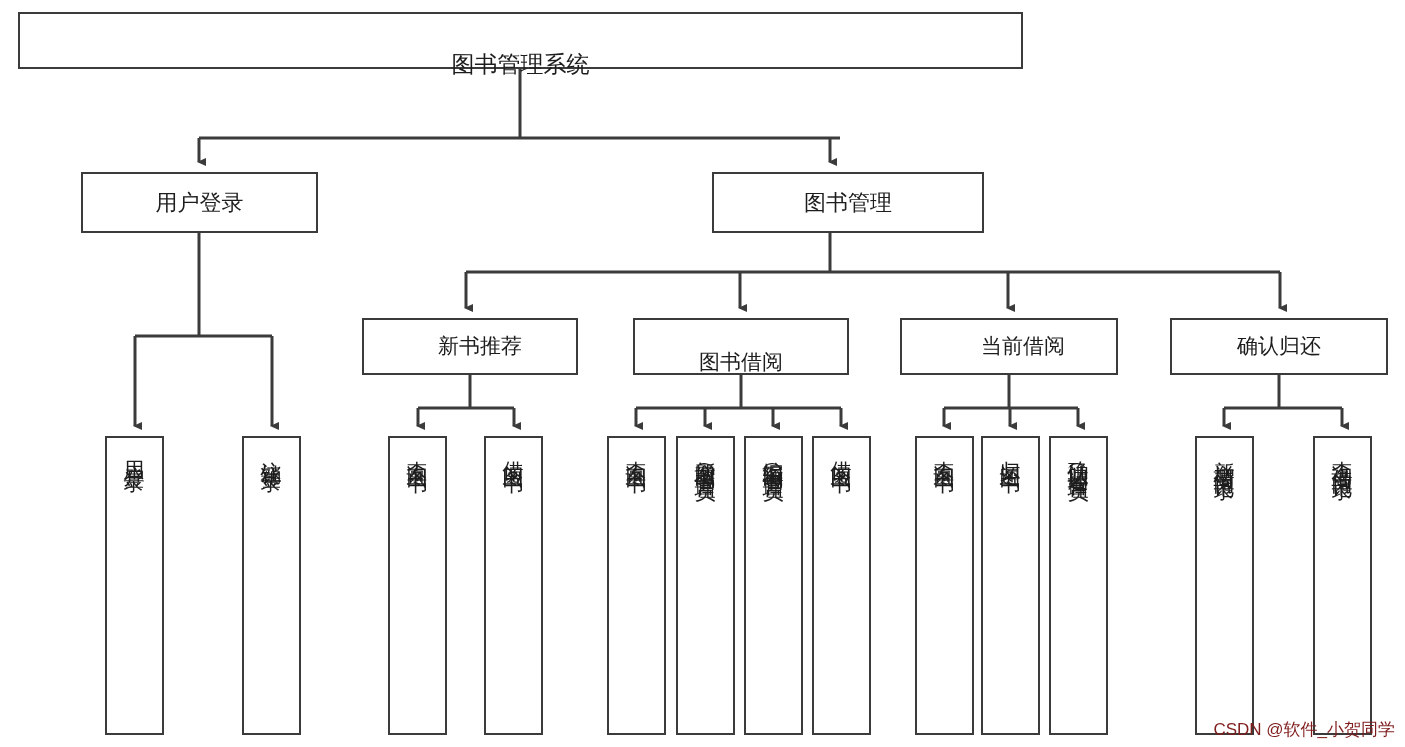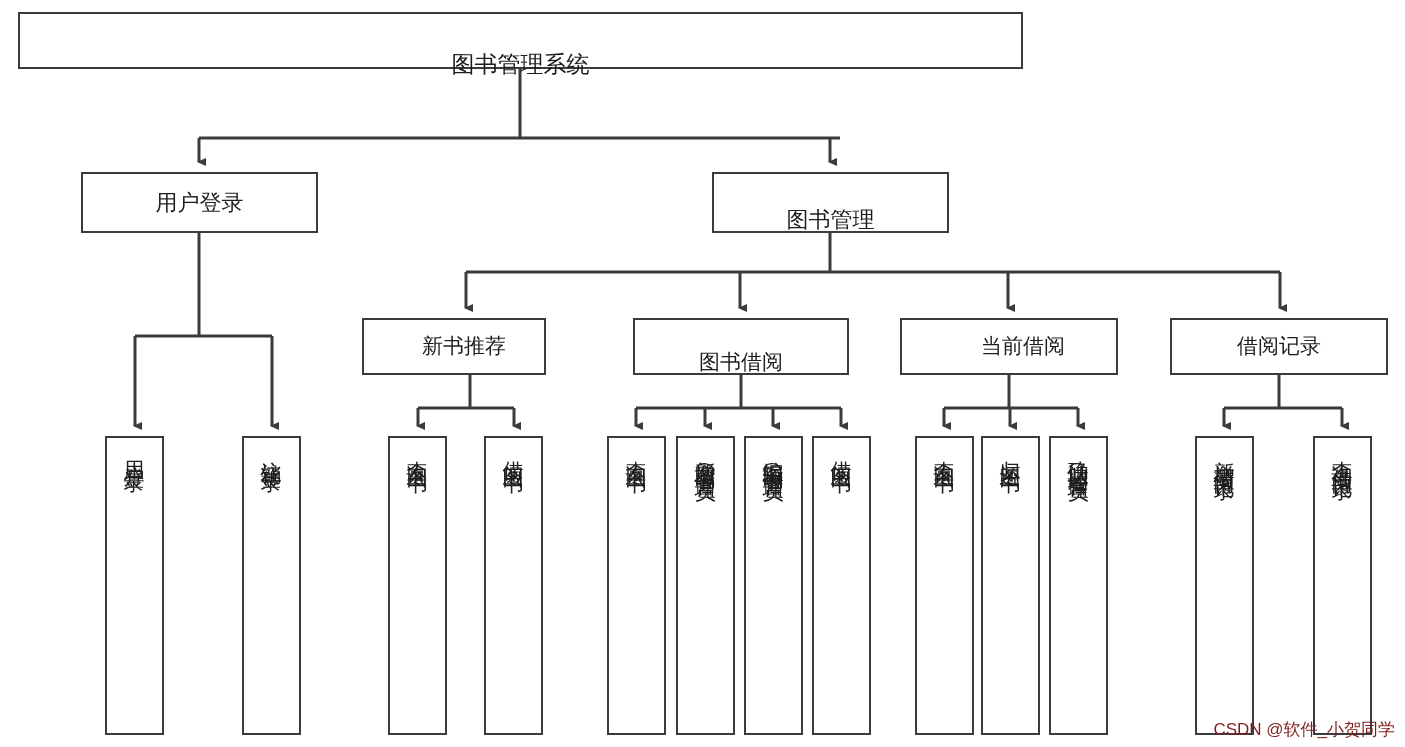--- a/index.html
+++ b/index.html
@@ -50,28 +50,28 @@
     height: 57px;
   }
   .node.root .label { font-size: 23px; margin-top: 47px; }
   
   .node.lvl1 {
     top: 172px;
     height: 61px;
   }
   .node.lvl1 .label { font-size: 22px; }
   .node.n-user-login  { left: 81px;  width: 237px; }
-  .node.n-book-manage { left: 712px; width: 237px; align-items: flex-end; }
+  .node.n-book-manage { left: 712px; width: 272px; }
   
   .node.lvl2 {
     top: 318px;
     height: 57px;
   }
   .node.lvl2 .label { font-size: 21px; }
-  .node.n-new-book  { left: 362px;  width: 184px; padding-left: 20px; }
+  .node.n-new-book  { left: 362px;  width: 216px; padding-left: 20px; }
   .node.n-borrow    { left: 633px;  width: 216px; align-items: flex-end; }
   .node.n-current   { left: 900px;  width: 218px; padding-left: 28px; }
   .node.n-record    { left: 1170px; width: 218px; }
   
   .node.leaf {
     top: 436px;
     height: 299px;
     width: 59px;
     align-items: flex-start;
     padding-top: 6px;
@@ -180,21 +180,21 @@
   <div class="node lvl2 n-new-book">
     <span class="label">新书推荐</span>
   </div>
   <div class="node lvl2 n-borrow">
     <span class="label">图书借阅</span>
   </div>
   <div class="node lvl2 n-current">
     <span class="label">当前借阅</span>
   </div>
   <div class="node lvl2 n-record">
-    <span class="label">借阅记录</span>
+    <span class="label">确认归还</span>
   </div>
 
   <div class="node leaf lf1">
     <span class="label">用户登录</span>
   </div>
   <div class="node leaf lf2">
     <span class="label">注销登录</span>
   </div>
   <div class="node leaf lf3">
     <span class="label">查询图书</span>

